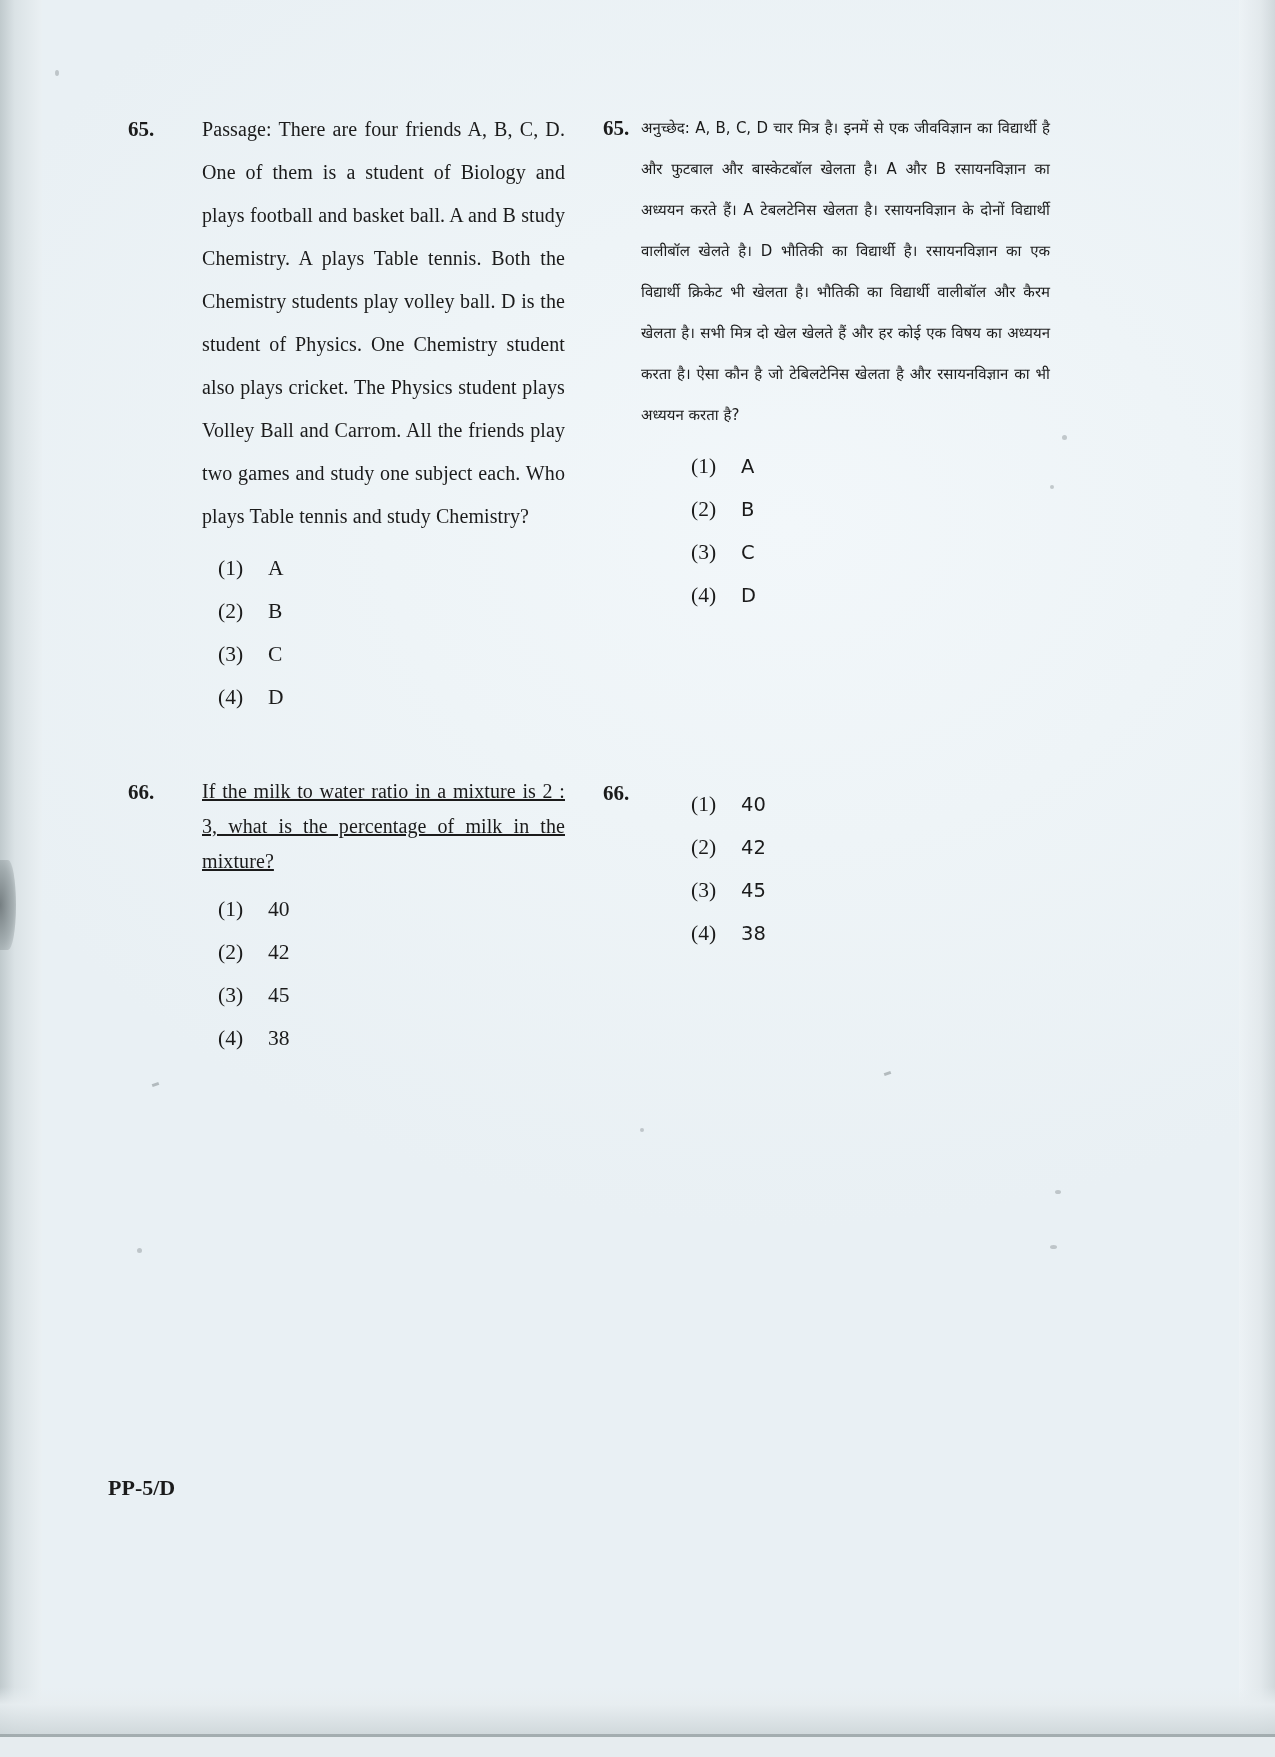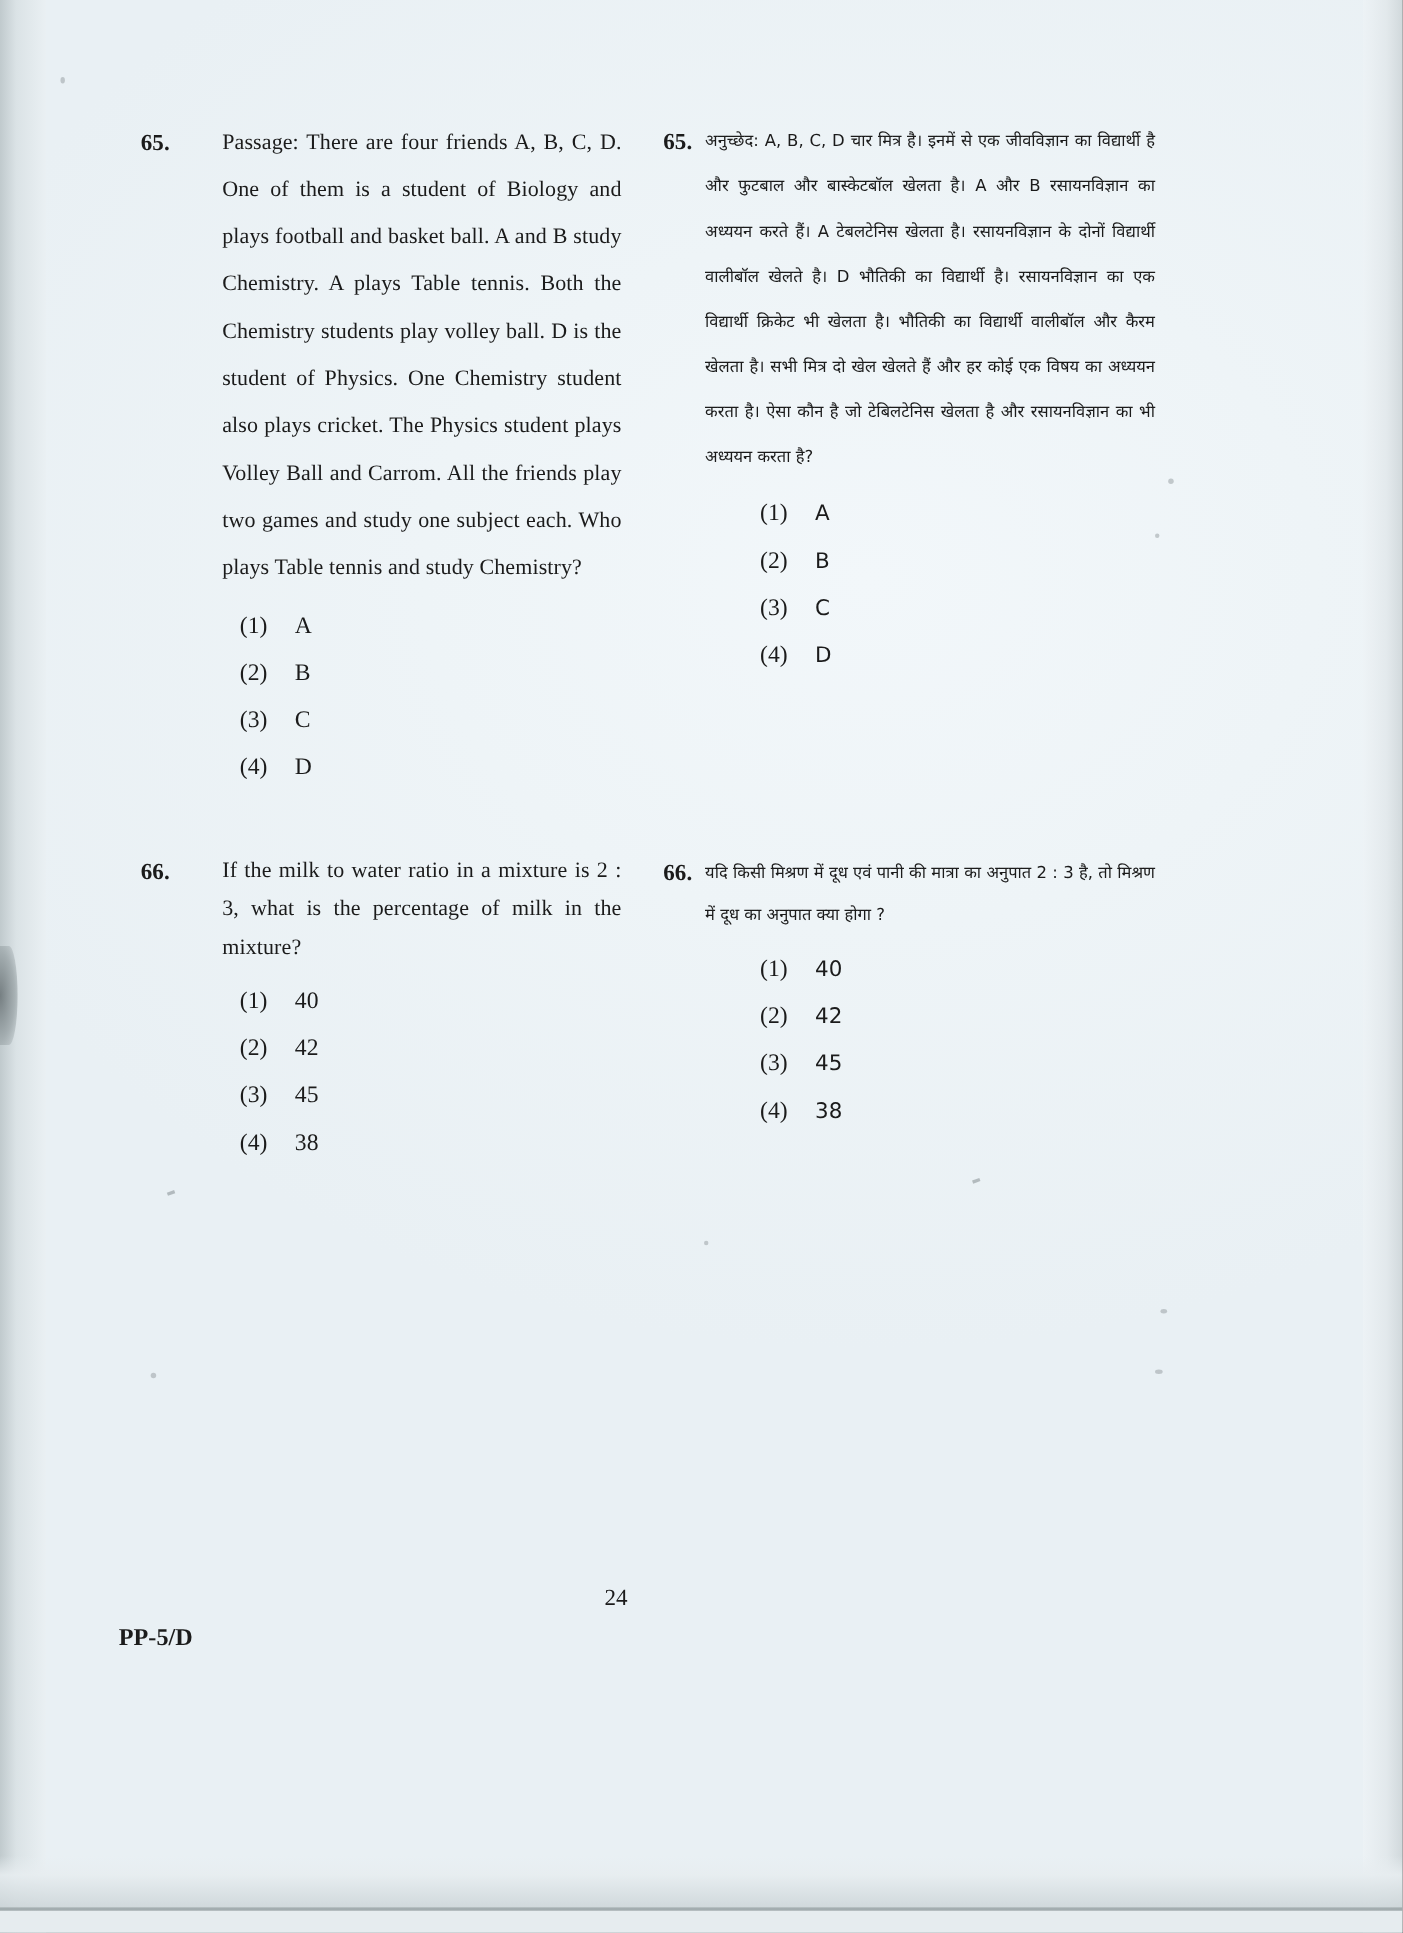--- a/index.html
+++ b/index.html
@@ -98,21 +98,21 @@
 
   .en-text {
     font-family: "Liberation Serif", "DejaVu Serif", serif;
     font-size: 20px;
     line-height: 43px;
     text-align: justify;
     text-align-last: left;
     letter-spacing: .1px;
     margin-left: 36px;
   }
-  .en-text.tight { line-height: 35px; }
+  .en-text.tight { line-height: 35px; text-decoration: underline; }
 
   .hi-text {
     font-family: "DejaVu Sans", "Liberation Sans", sans-serif;
     font-size: 15px;
     line-height: 41px;
     text-align: justify;
     text-align-last: left;
     letter-spacing: 0;
   }
   .hi-text.tight { line-height: 38px; }
@@ -282,21 +282,20 @@
                 </div>
               </div>
             </div>
           </div>
         </div>
 
         <div class="col hi">
           <div class="qrow">
             <div class="qnum hi-num" style="line-height:38px;">66.</div>
             <div class="qbody">
-              <div class="hi-text tight">यदि किसी मिश्रण में दूध एवं पानी की मात्रा का अनुपात 2 : 3  है, तो मिश्रण में दूध का अनुपात क्या होगा ?</div>
               <div class="options hi-opts">
                 <div class="opt">
                   <span class="opt-label">(1)</span>
                   <span class="opt-val">40</span>
                 </div>
                 <div class="opt">
                   <span class="opt-label">(2)</span>
                   <span class="opt-val">42</span>
                 </div>
                 <div class="opt">
@@ -309,17 +308,16 @@
                 </div>
               </div>
             </div>
           </div>
         </div>
 
       </div>
 
     </div>
 
-    <div class="footer-page">24</div>
     <div class="footer-code">PP-5/D</div>
 
   </div>
 </div>
 
 </body></html>

